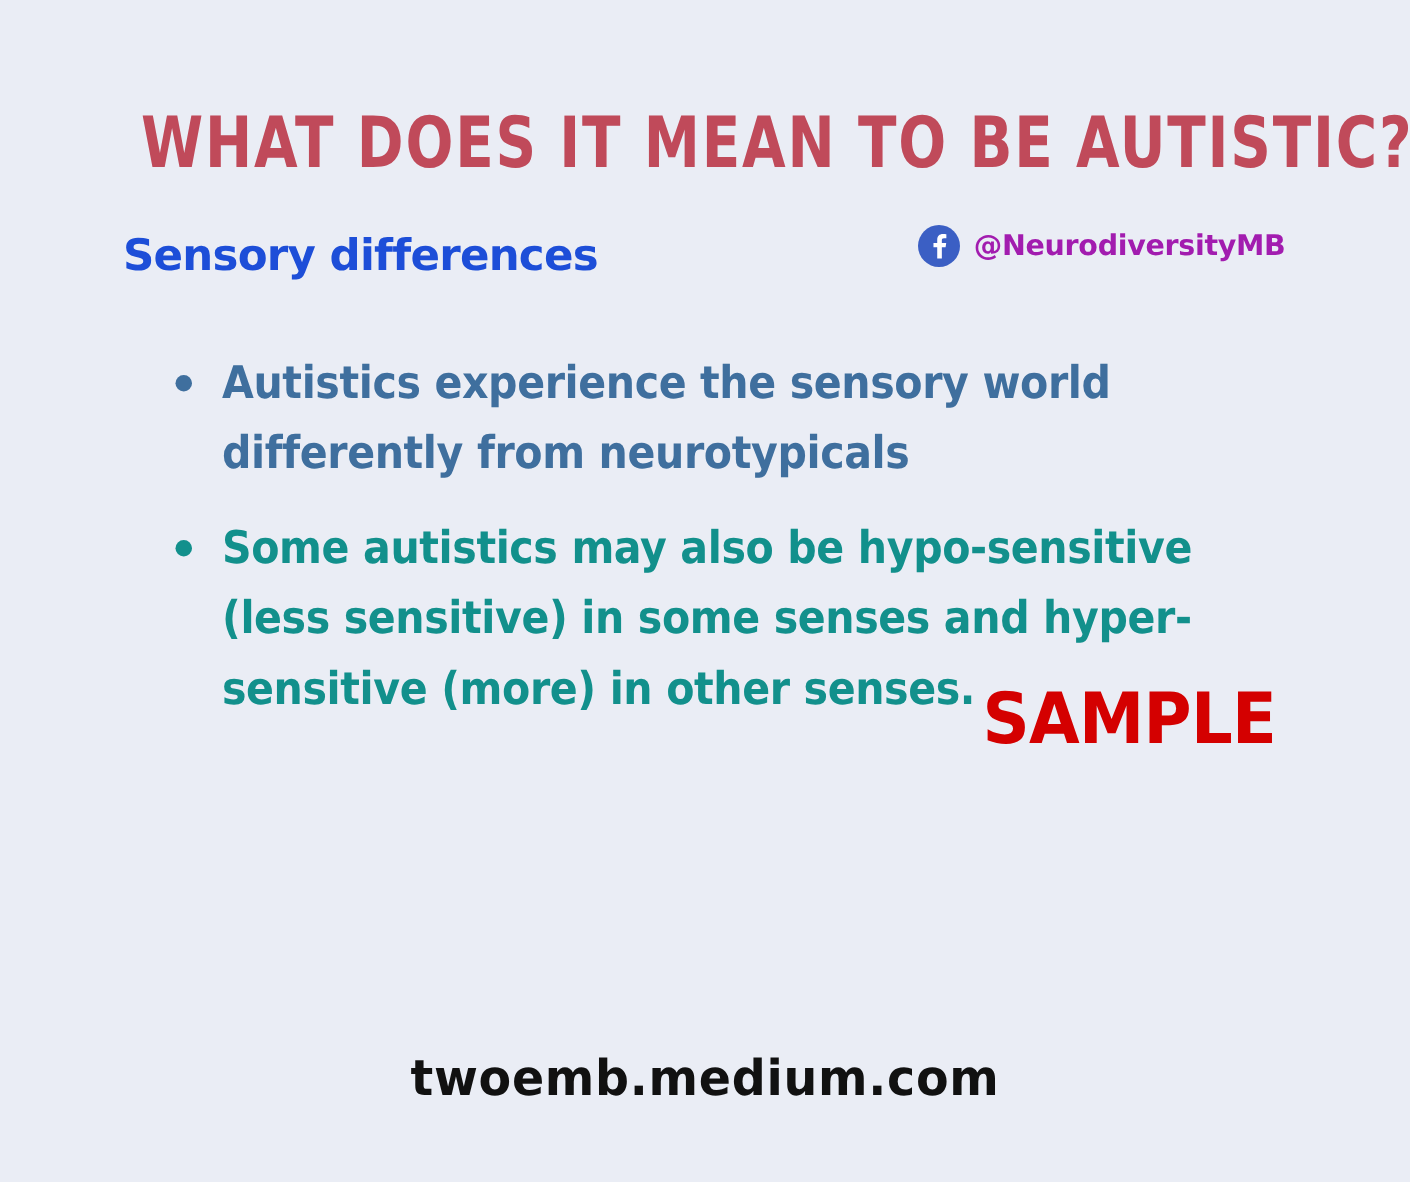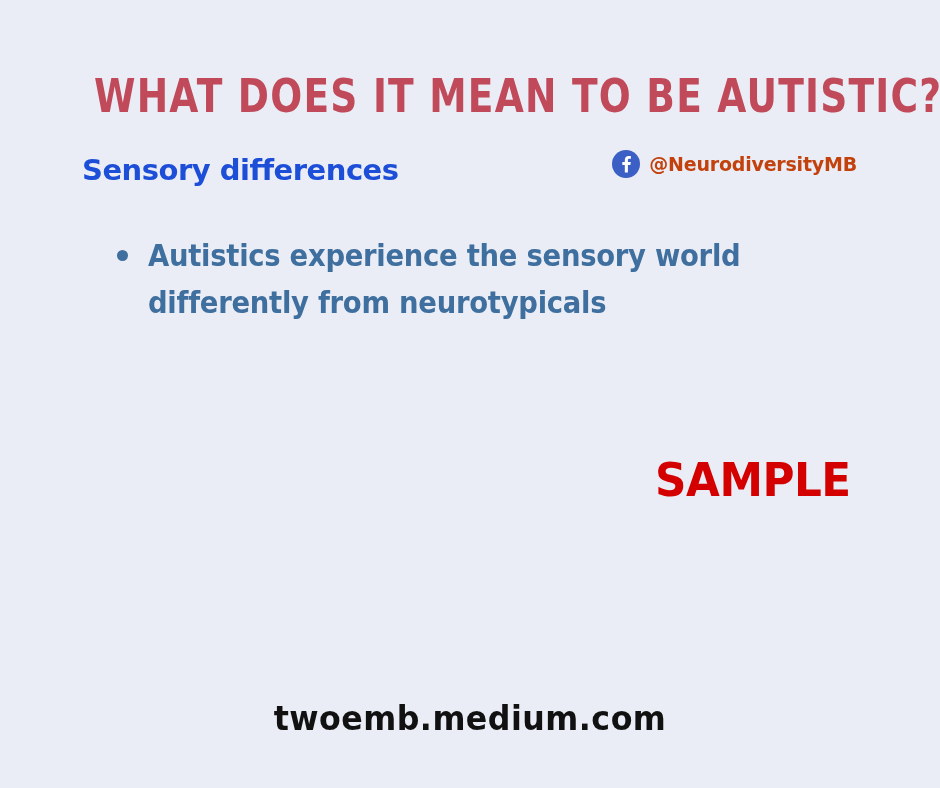--- a/index.html
+++ b/index.html
@@ -57,21 +57,21 @@
     display: flex;
     align-items: center;
     justify-content: center;
     flex: 0 0 auto;
   }
   .fb-icon svg { display: block; }
   .handle-text {
     font-family: "DejaVu Sans", sans-serif;
     font-weight: 700;
     font-size: 19px;
-    color: #c2410c;
+    color: #a21caf;
     letter-spacing: -0.2px;
     white-space: nowrap;
     text-align: right;
   }
 
   
   .section-heading {
     position: absolute;
     left: 82px;
     top: 155px;
@@ -175,20 +175,24 @@
   <div class="section-heading">Sensory differences</div>
 
   <div class="bullets">
 
     <div class="bullet bullet-1">
       <span class="bullet-dot"></span>
       <span class="bullet-text">Autistics experience the sensory world differently from neurotypicals</span>
     </div>
 
 
+    <div class="bullet bullet-3">
+      <span class="bullet-dot"></span>
+      <span class="bullet-text">Some autistics may also be hypo-sensitive (less sensitive) in some senses and hyper-sensitive (more) in other senses.</span>
+    </div>
 
   </div>
 
   <div class="sample-mark">SAMPLE</div>
 
   <div class="footer-url">twoemb.medium.com</div>
 
 </div>
 
 </body></html>

